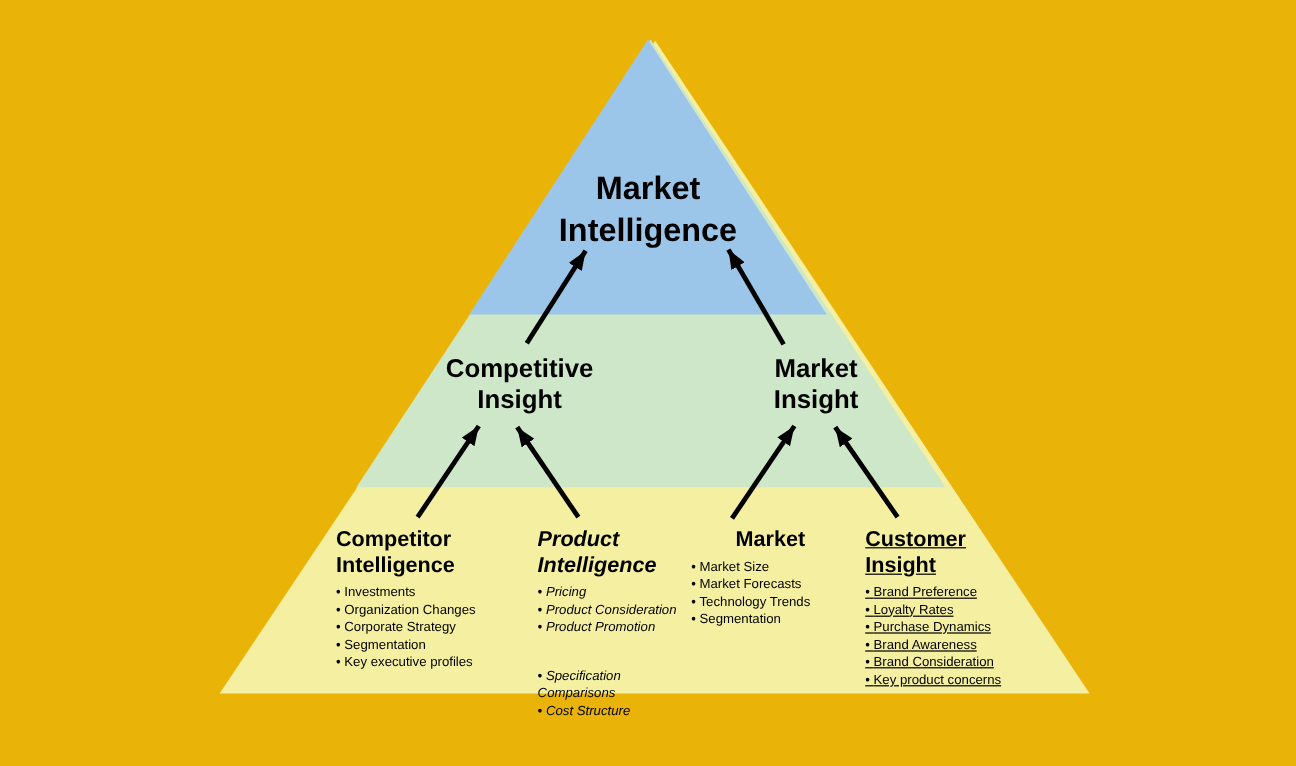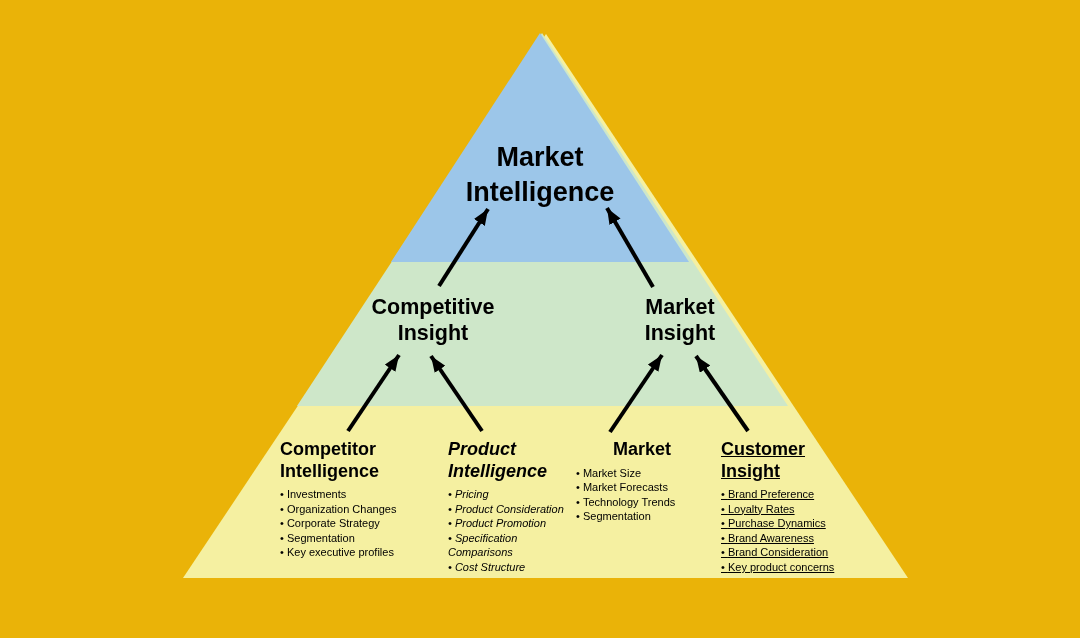--- a/index.html
+++ b/index.html
@@ -67,20 +67,21 @@
     font-size: 11px;
     line-height: 14.6px;
     font-weight: 400;
   }
   .group.g3 .items { margin-left: 1px; }
   .items li { white-space: nowrap; }
   .items li::before { content: "\2022\00a0"; }
   .items li.wrap {
     white-space: normal;
     width: 100px;
+    margin-top: 26px;
   }
 </style>
 </head>
 <body>
 
 <div class="stage">
 
   <svg width="1080" height="638" viewBox="0 0 1080 638">
     <defs>
       <marker id="ah" markerWidth="5" markerHeight="4" refX="4" refY="1.6" orient="auto">

